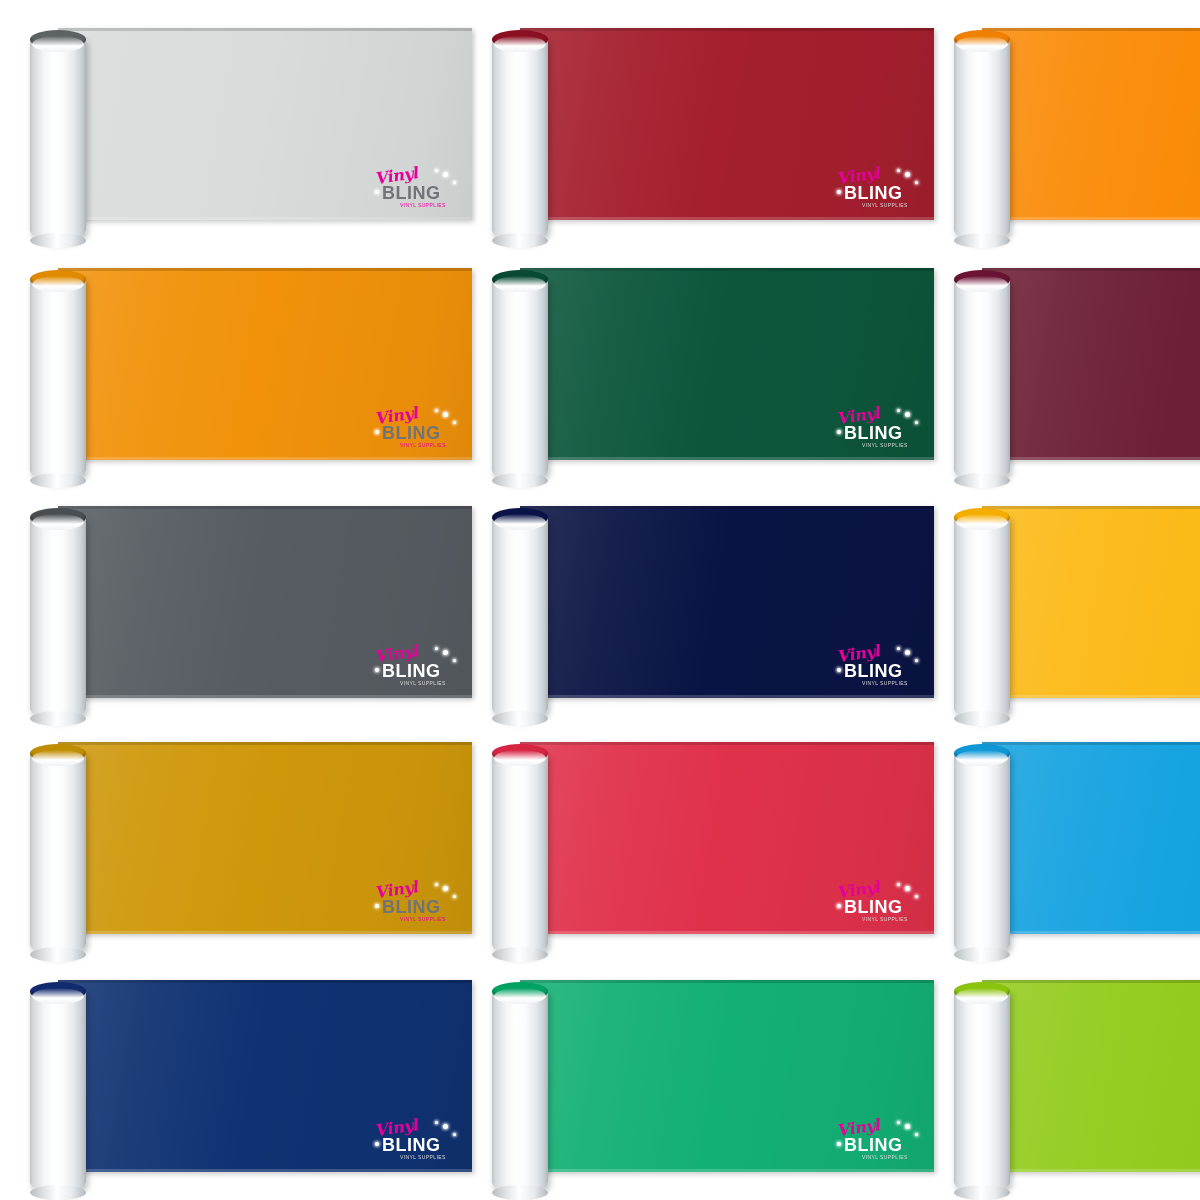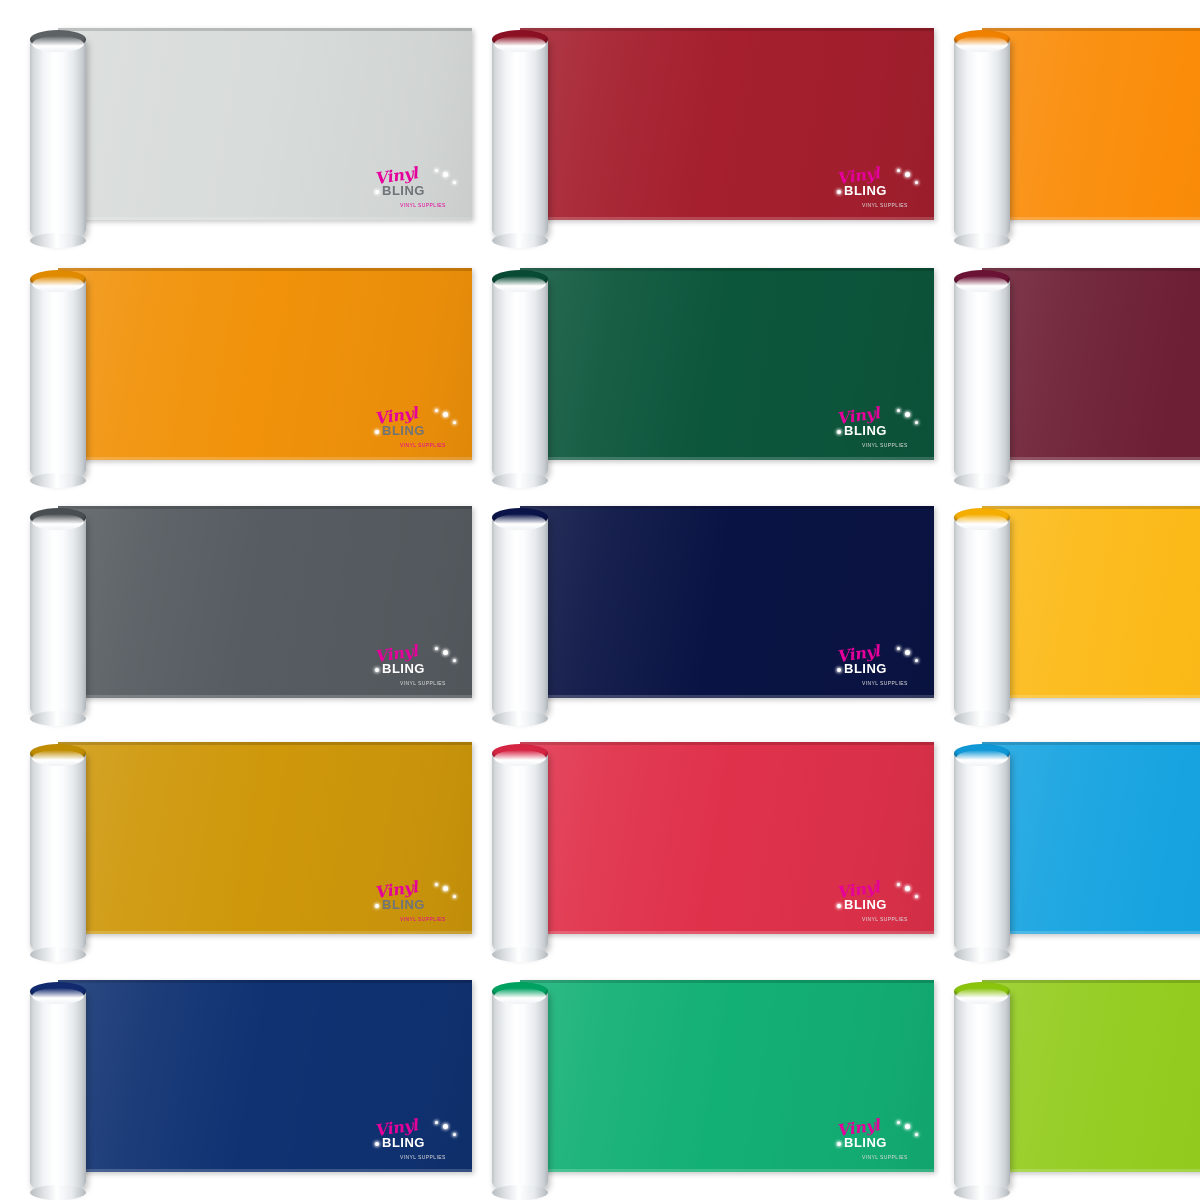--- a/index.html
+++ b/index.html
@@ -144,21 +144,21 @@
     letter-spacing: -0.5px;
     transform: rotate(-8deg);
     line-height: 1;
   }
   .logo-bling {
     position: absolute;
     left: 8px;
     top: 16px;
     font-family: "Liberation Sans", sans-serif;
     font-weight: bold;
-    font-size: 13px;
+    font-size: 18px;
     letter-spacing: 0.5px;
     line-height: 1;
   }
   .logo-tag {
     position: absolute;
     left: 26px;
     top: 35px;
     font-family: "Liberation Sans", sans-serif;
     font-size: 5px;
     letter-spacing: 0.4px;

